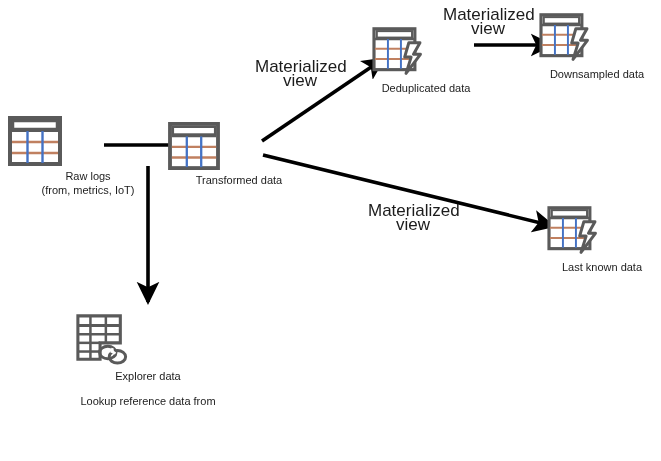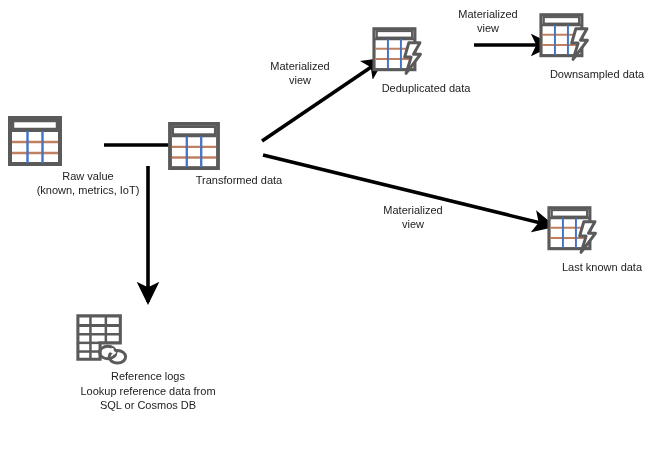--- a/index.html
+++ b/index.html
@@ -22,25 +22,26 @@
     line-height:13.5px;
     color:#1c1c1c;
     white-space:nowrap;
   }
   .node .subcaption{
     text-align:center;
     font-size:11px;
     line-height:14px;
     color:#1c1c1c;
     white-space:nowrap;
+    margin-top:10px;
   }
   .edge-label{
     position:absolute;
     text-align:center;
-    font-size:11px;
+    font-size:17px;
     line-height:13.5px;
     color:#1c1c1c;
     white-space:nowrap;
   }
   .cap-line{display:block;}
 </style>
 </head>
 <body>
 
 <div id="canvas">
@@ -94,22 +95,22 @@
         <rect x="2" y="2" width="50" height="46" fill="#ffffff" stroke="#5a5a5a" stroke-width="4"></rect>
         <rect x="5" y="5" width="44" height="8" fill="#ffffff" stroke="#5a5a5a" stroke-width="2.5"></rect>
         <line x1="4" y1="14.5" x2="50" y2="14.5" stroke="#5a5a5a" stroke-width="3"></line>
         <line x1="4" y1="26" x2="50" y2="26" stroke="#c08060" stroke-width="2.4"></line>
         <line x1="4" y1="37" x2="50" y2="37" stroke="#c08060" stroke-width="2.4"></line>
         <line x1="19.5" y1="15" x2="19.5" y2="47" stroke="#4472c4" stroke-width="2.4"></line>
         <line x1="34.5" y1="15" x2="34.5" y2="47" stroke="#4472c4" stroke-width="2.4"></line>
       </svg>
     </span>
     <div class="caption">
-      <span class="cap-line">Raw value</span>
-      <span class="cap-line">(known, metrics, IoT)</span>
+      <span class="cap-line">Raw logs</span>
+      <span class="cap-line">(from, metrics, IoT)</span>
     </div>
   </div>
 
   <div class="node" style="left:160px;top:122px;width:142px;margin-left:8px;">
     <span class="glyph">
       <svg width="52" height="48" viewBox="0 0 54 50">
         <rect x="2" y="2" width="50" height="46" fill="#ffffff" stroke="#5a5a5a" stroke-width="4"></rect>
         <rect x="5" y="5" width="44" height="8" fill="#ffffff" stroke="#5a5a5a" stroke-width="2.5"></rect>
         <line x1="4" y1="14.5" x2="50" y2="14.5" stroke="#5a5a5a" stroke-width="3"></line>
         <line x1="4" y1="26" x2="50" y2="26" stroke="#c08060" stroke-width="2.4"></line>
@@ -191,21 +192,20 @@
         <line x1="5" y1="23" x2="49" y2="23" stroke="#5a5a5a" stroke-width="2.6"></line>
         <line x1="5" y1="32" x2="28" y2="32" stroke="#5a5a5a" stroke-width="2.6"></line>
         <line x1="5" y1="41" x2="28" y2="41" stroke="#5a5a5a" stroke-width="2.6"></line>
 
         <ellipse cx="36" cy="42" rx="8.5" ry="6.5" fill="none" stroke="#5a5a5a" stroke-width="3.1"></ellipse>
         <ellipse cx="46" cy="46.5" rx="8.5" ry="6.5" fill="none" stroke="#5a5a5a" stroke-width="3.1"></ellipse>
         <path d="M41,37.5 L40,41 L44,43" fill="#ffffff" stroke="#ffffff" stroke-width="2.6"></path>
       </svg>
     </span>
     <div class="caption">
-      <span class="cap-line">Reference logs</span>
+      <span class="cap-line">Explorer data</span>
     </div>
     <div class="subcaption">
       <span class="cap-line">Lookup reference data from</span>
-      <span class="cap-line">SQL or Cosmos DB</span>
     </div>
   </div>
 
 </div>
 
 </body></html>

